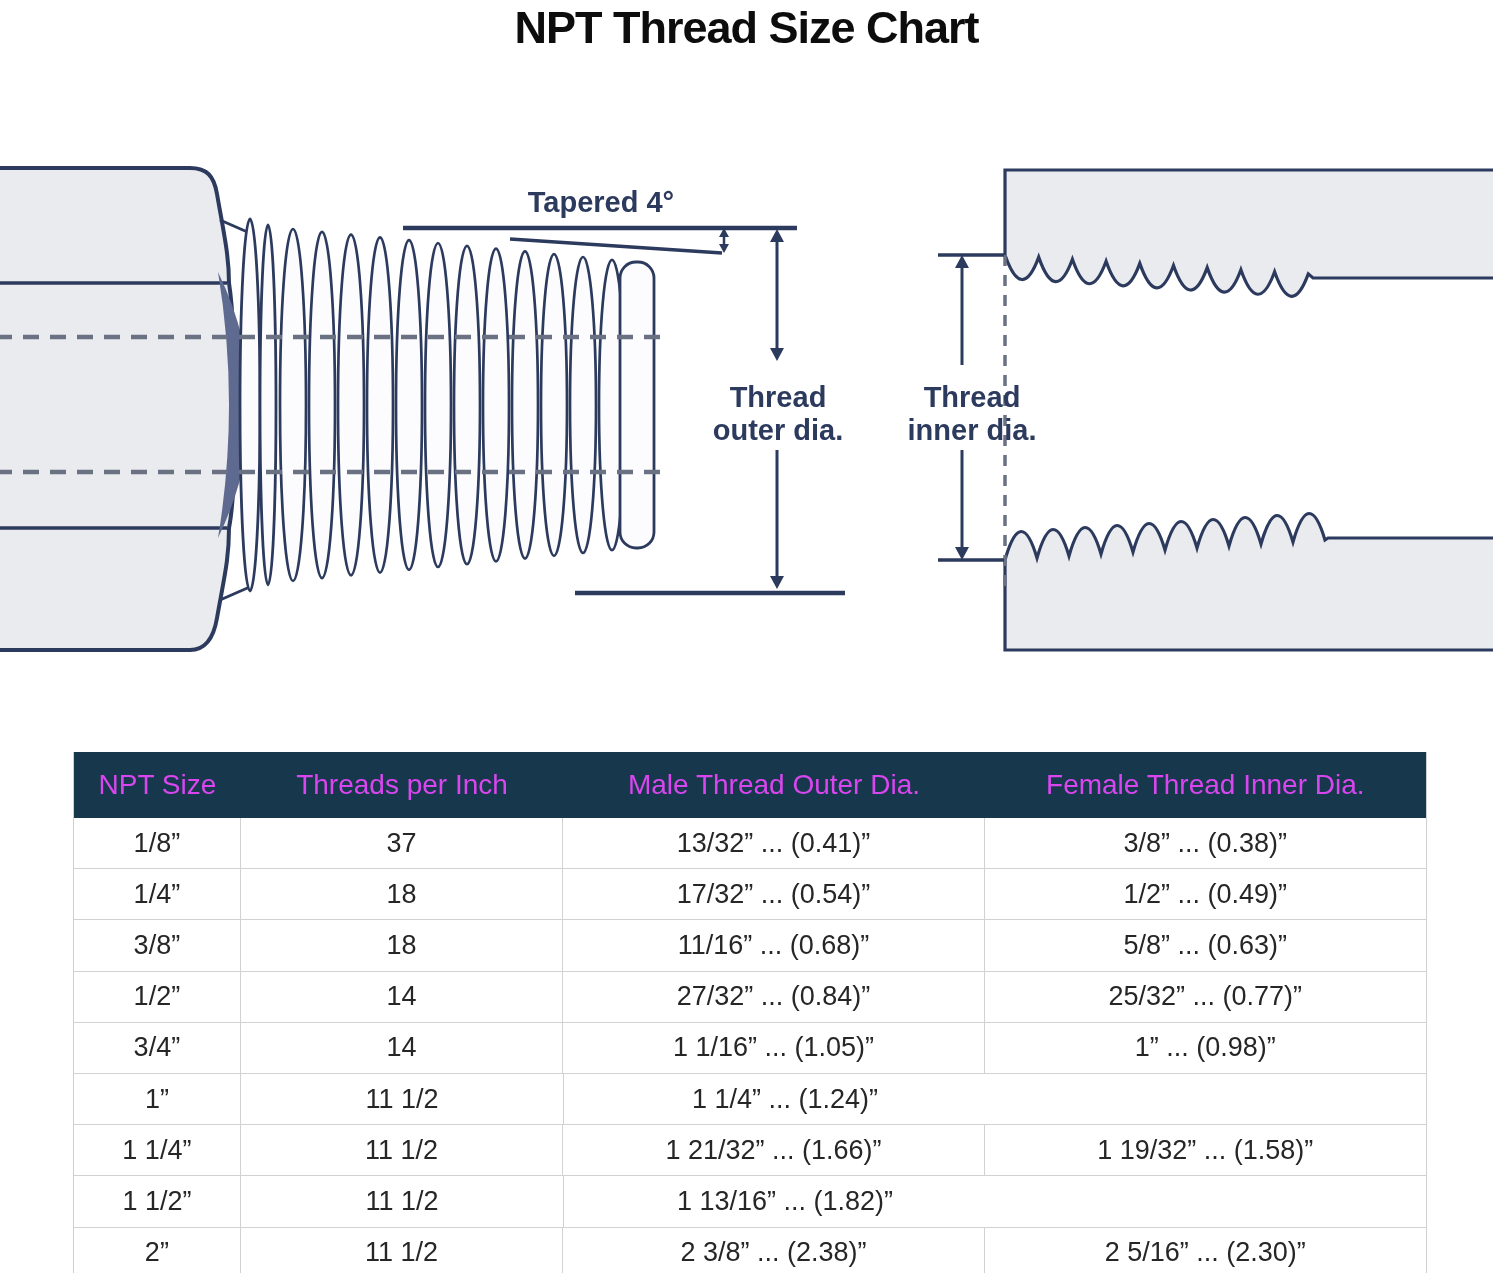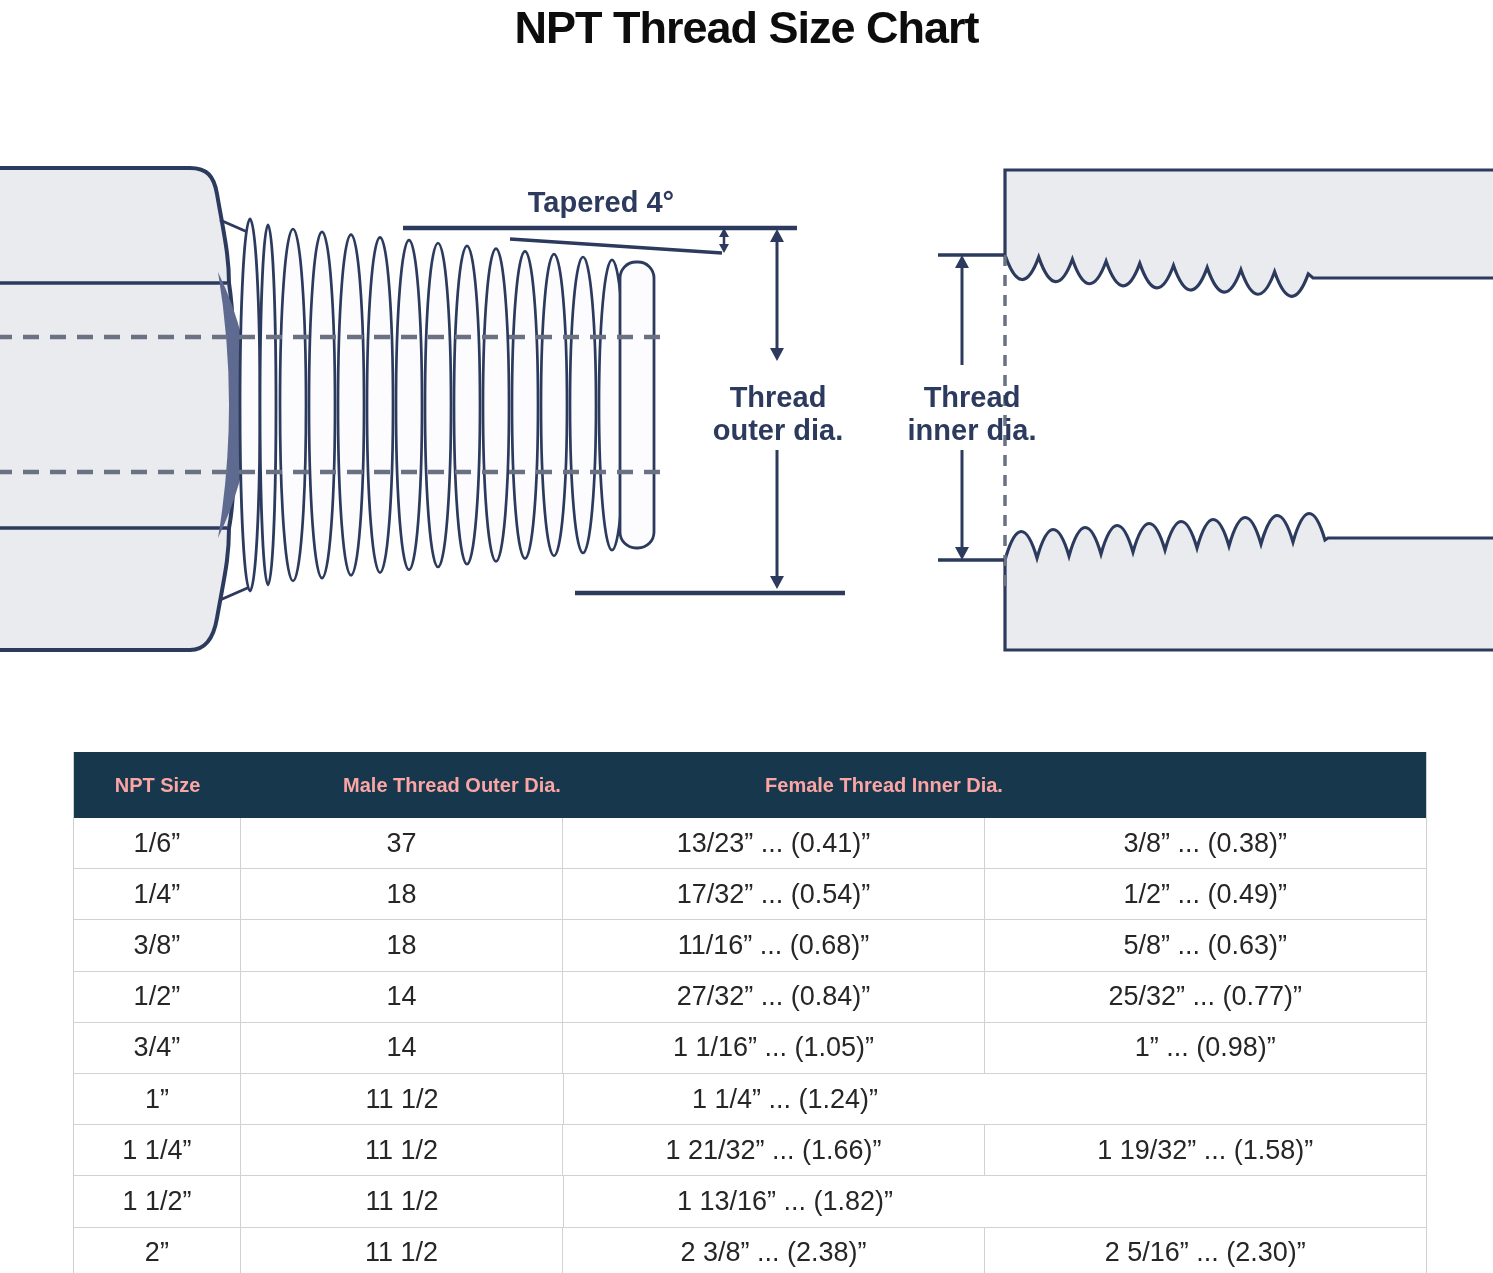--- a/index.html
+++ b/index.html
@@ -16,21 +16,21 @@
   .dia-label{font-weight:bold;font-size:29px;}
 
   
   .npt-table{
     position:absolute;left:73px;top:752px;width:1354px;
     border-left:1px solid #cfcfcf;border-right:1px solid #cfcfcf;
     border-bottom:1px solid #c6c6c6;box-sizing:border-box;
   }
   .thead{display:flex;height:66px;background:#17384c;}
   .th{
-    color:#fca5a5;font-weight:bold;font-size:20px;
+    color:#d946ef;font-weight:normal;font-size:28px;
     display:flex;align-items:center;justify-content:center;
     box-sizing:border-box;
   }
   .tr{display:flex;height:50.2px;border-bottom:1px solid #d2d2d2;background:#ffffff;}
   .tr:last-child{border-bottom:none;}
   .td{
     color:#262626;font-size:27px;
     display:flex;align-items:center;justify-content:center;
     box-sizing:border-box;border-right:1px solid #d2d2d2;
   }
@@ -138,27 +138,28 @@
     <polygon points="82,95 75,108 89,108"></polygon>
     <polygon points="82,400 75,387 89,387"></polygon>
   </g>
   <text x="92" y="247" text-anchor="middle" class="dia-label" fill="#2c3a5e">Thread</text>
   <text x="92" y="280" text-anchor="middle" class="dia-label" fill="#2c3a5e">inner dia.</text>
 </svg>
 
 <div class="npt-table">
   <div class="thead">
     <div class="th c0">NPT Size</div>
+    <div class="th c1">Threads per Inch</div>
     <div class="th c2">Male Thread Outer Dia.</div>
     <div class="th c3">Female Thread Inner Dia.</div>
   </div>
   <div class="tr">
-    <div class="td c0">1/6”</div>
+    <div class="td c0">1/8”</div>
     <div class="td c1">37</div>
-    <div class="td c2">13/23” ... (0.41)”</div>
+    <div class="td c2">13/32” ... (0.41)”</div>
     <div class="td c3">3/8” ... (0.38)”</div>
   </div>
   <div class="tr">
     <div class="td c0">1/4”</div>
     <div class="td c1">18</div>
     <div class="td c2">17/32” ... (0.54)”</div>
     <div class="td c3">1/2” ... (0.49)”</div>
   </div>
   <div class="tr">
     <div class="td c0">3/8”</div>

